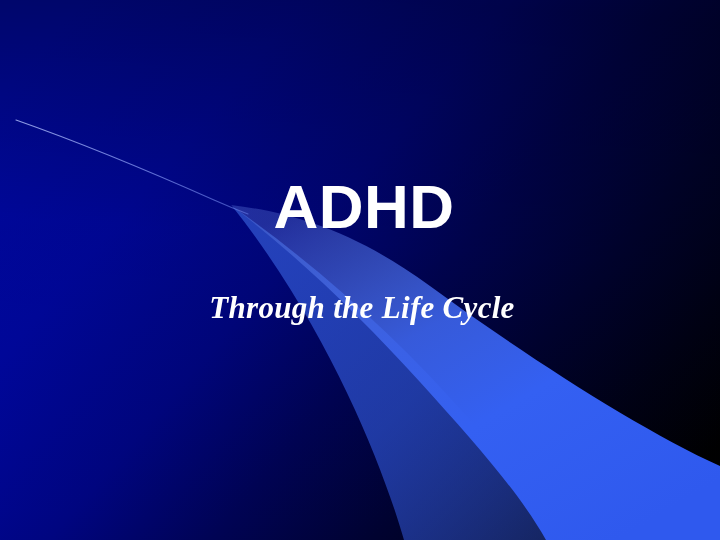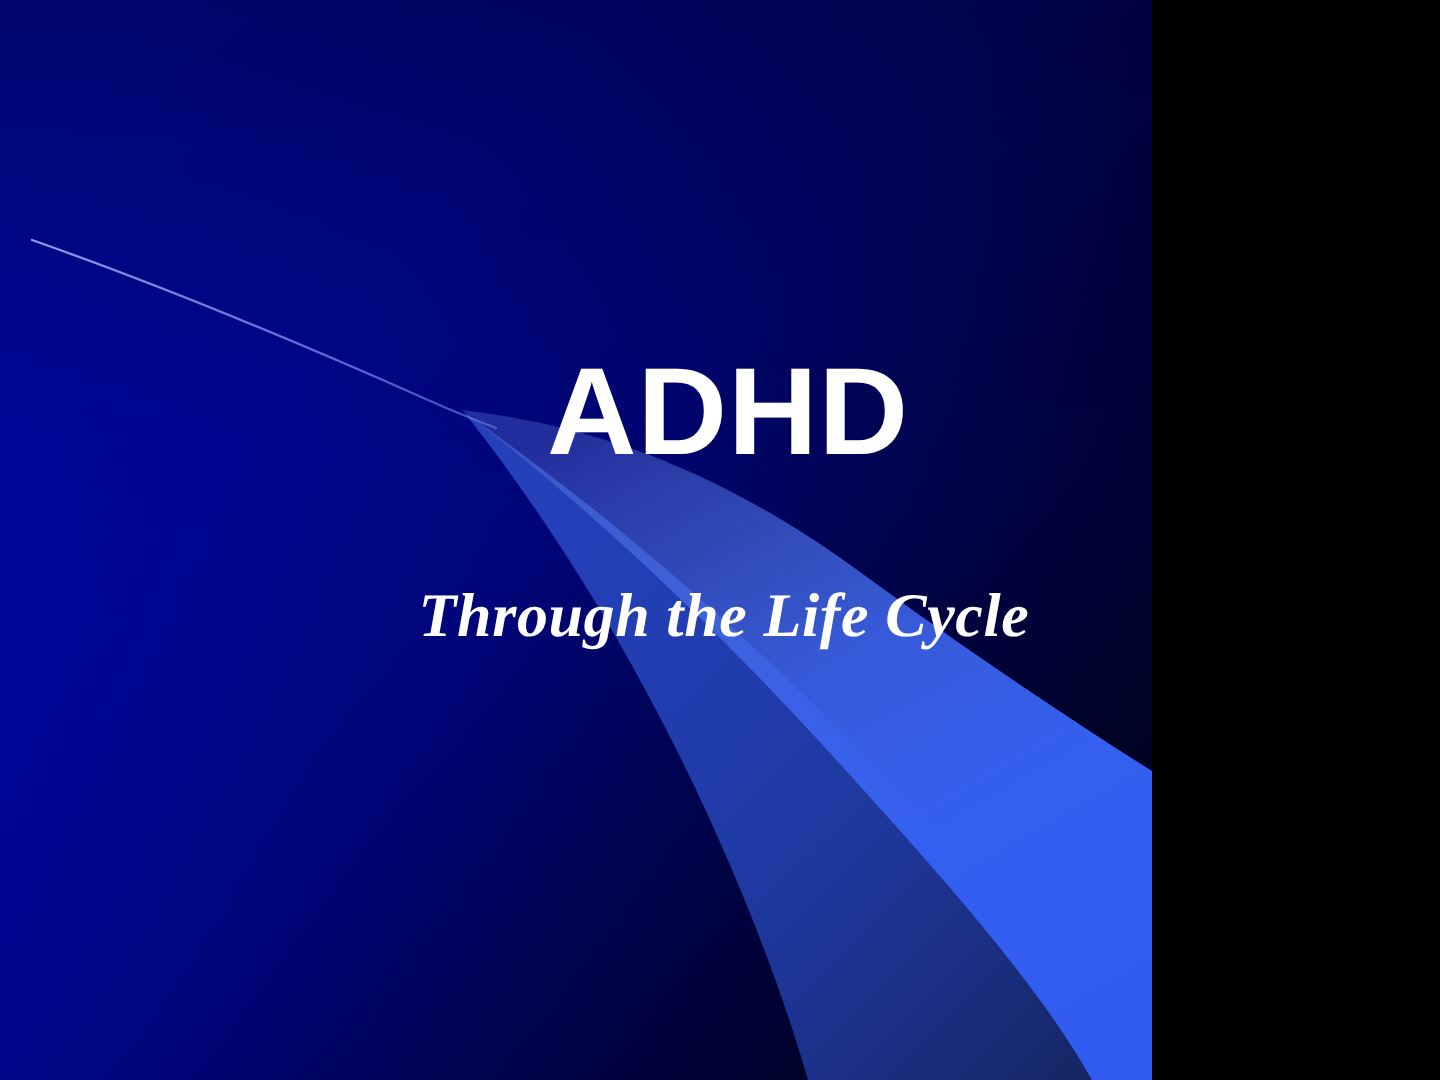--- a/index.html
+++ b/index.html
@@ -2,21 +2,21 @@
 <html><head>
 <meta charset="utf-8">
 <style>
   html, body {
     margin: 0;
     padding: 0;
     background: #000000;
   }
   #slide {
     position: relative;
-    width: 576px;
+    width: 720px;
     height: 540px;
     overflow: hidden;
     font-family: "Liberation Sans", sans-serif;
     background: #000060;
   }
   #bg-svg {
     position: absolute;
     left: 0;
     top: 0;
     width: 720px;

